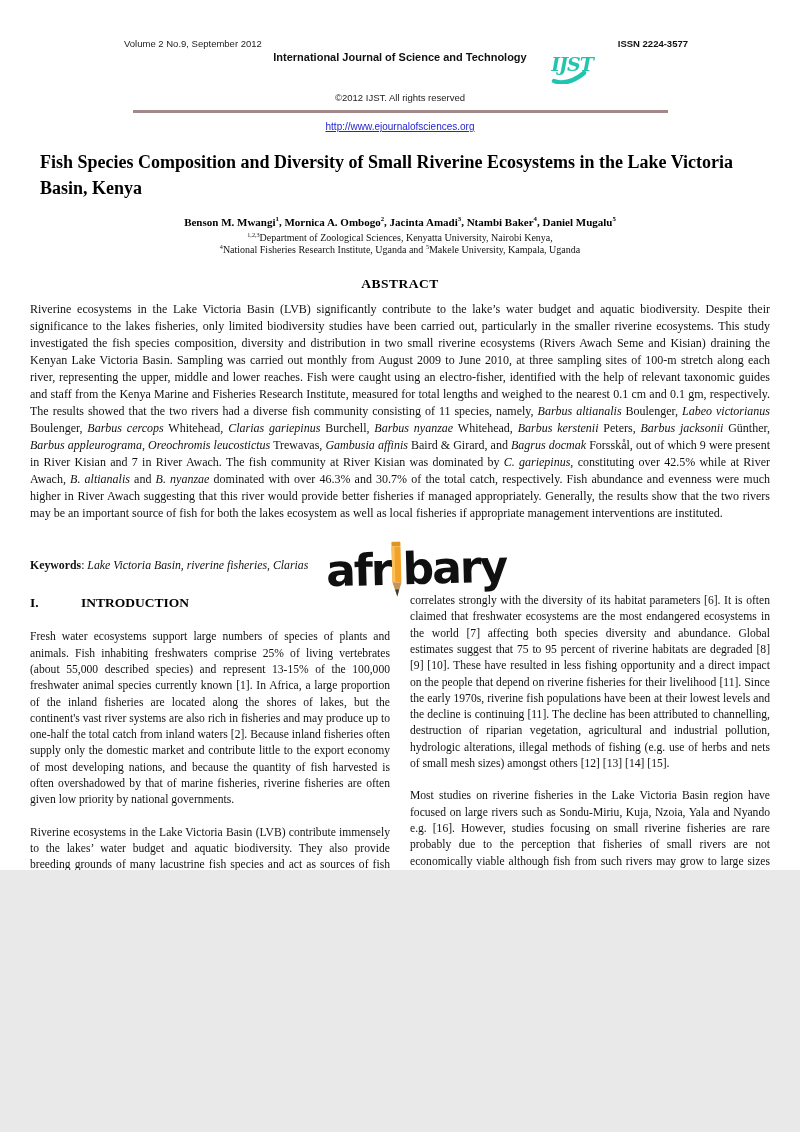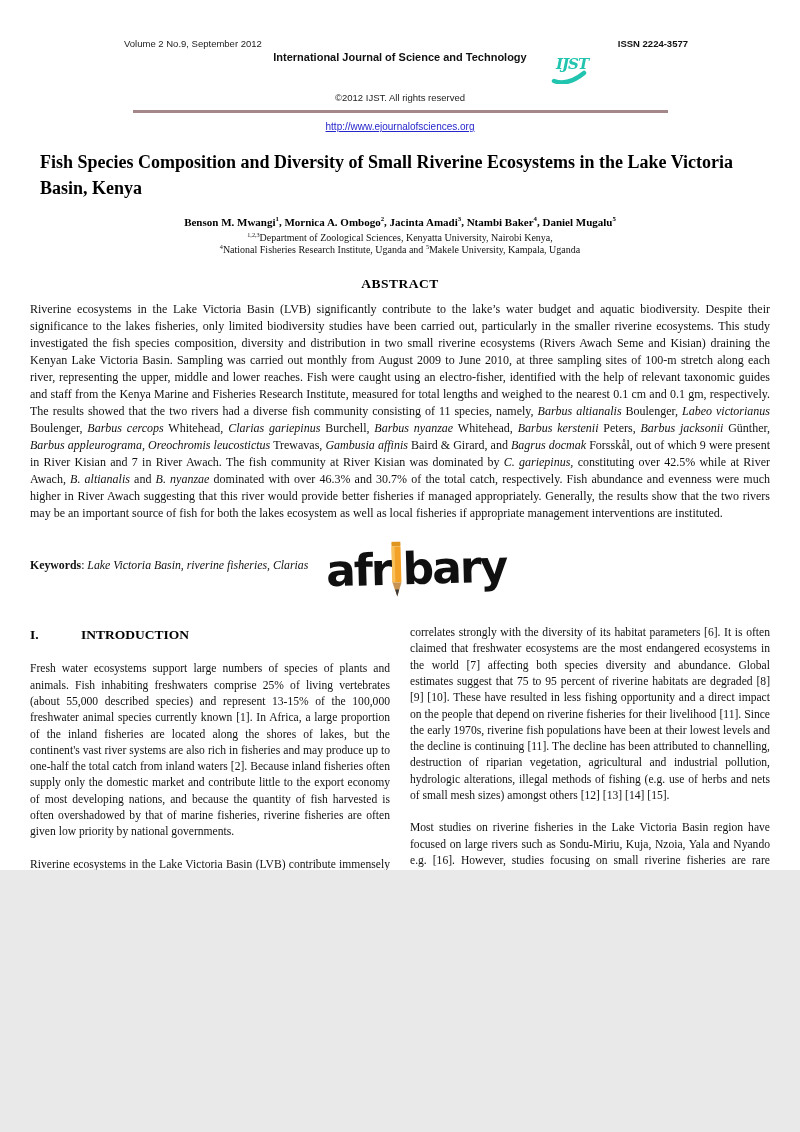--- a/index.html
+++ b/index.html
@@ -4,21 +4,21 @@
 <style>
   html,body{margin:0;padding:0;background:#e9e9e9;}
   .page{position:relative;width:800px;height:870px;background:#ffffff;margin:0 auto;
         font-family:"Liberation Serif","DejaVu Serif",serif;color:#1a1a1a;overflow:hidden;}
   
   .hdr{position:relative;height:142px;font-family:"Liberation Sans","DejaVu Sans",sans-serif;}
   .hdr-vol{position:absolute;left:124px;top:38px;font-size:9.5px;color:#222;}
   .hdr-issn{position:absolute;right:112px;top:38px;font-size:9.5px;font-weight:bold;color:#111;}
   .hdr-journal{position:absolute;left:0;right:0;top:51px;text-align:center;font-size:11px;font-weight:bold;color:#111;}
   .logo{position:absolute;left:546px;top:56px;width:52px;text-align:center;}
-  .logo-text{font-family:"DejaVu Serif",serif;font-style:italic;font-weight:bold;font-size:15px;
+  .logo-text{font-family:"DejaVu Serif",serif;font-style:italic;font-weight:bold;font-size:19px;
              color:#21c4ae;letter-spacing:-1px;display:block;line-height:16px;}
   .logo svg{display:block;margin:-2px auto 0;}
   .hdr-copy{position:absolute;left:0;right:0;top:92px;text-align:center;font-size:9.5px;color:#222;}
   .hdr-rule{position:absolute;left:133px;top:110px;width:535px;height:3px;background:#a38789;}
   .hdr-url{position:absolute;left:0;right:0;top:121px;text-align:center;font-size:10px;}
   .hdr-url a{color:#2626cc;text-decoration:underline;}
   
   .title{margin:8px 40px 0;font-size:18px;font-weight:bold;line-height:1.42;color:#000;}
   .authors{margin:15px 20px 0;text-align:center;font-size:11px;font-weight:bold;color:#000;}
   .affil{margin:1px 20px 0;text-align:center;font-size:10px;color:#111;}
@@ -26,21 +26,21 @@
   .abs-head{margin:21px 0 0;text-align:center;font-size:13.5px;font-weight:bold;letter-spacing:.5px;color:#000;}
   .abstract{margin:9px 30px 0;font-size:12px;line-height:17px;text-align:justify;color:#111;}
   .kw{position:relative;margin:36px 30px 0;font-size:11.8px;color:#111;}
   
   .wm{position:absolute;left:326px;top:541px;z-index:5;display:flex;align-items:flex-end;
       transform:rotate(-1.5deg);font-family:"DejaVu Sans",sans-serif;font-weight:bold;
       font-size:44px;line-height:40px;letter-spacing:-2px;color:#101010;}
   .wm svg{margin:0 -1px -8px -2px;}
   
   .cols{display:grid;grid-template-columns:1fr 1fr;column-gap:20px;margin:20px 30px 0;}
-  .col{font-size:11.6px;line-height:16.3px;text-align:justify;color:#111;margin-top:32px;}
+  .col{font-size:11.6px;line-height:16.3px;text-align:justify;color:#111;}
   .col p{margin:0 0 16px;}
   .sec-head{font-size:13.5px;font-weight:bold;color:#000;margin:2px 0 18px;text-align:left;}
   .sec-num{display:inline-block;width:51px;}
   
   .ft-rule{position:absolute;left:30px;right:30px;top:1100px;height:2.5px;background:#9c8486;}
   .ft-page{position:absolute;right:48px;top:1106px;font-family:"Liberation Sans","DejaVu Sans",sans-serif;
            font-size:13px;color:#222;}
   sup,.sup{font-size:.62em;vertical-align:super;line-height:0;}
 </style>
 </head>

